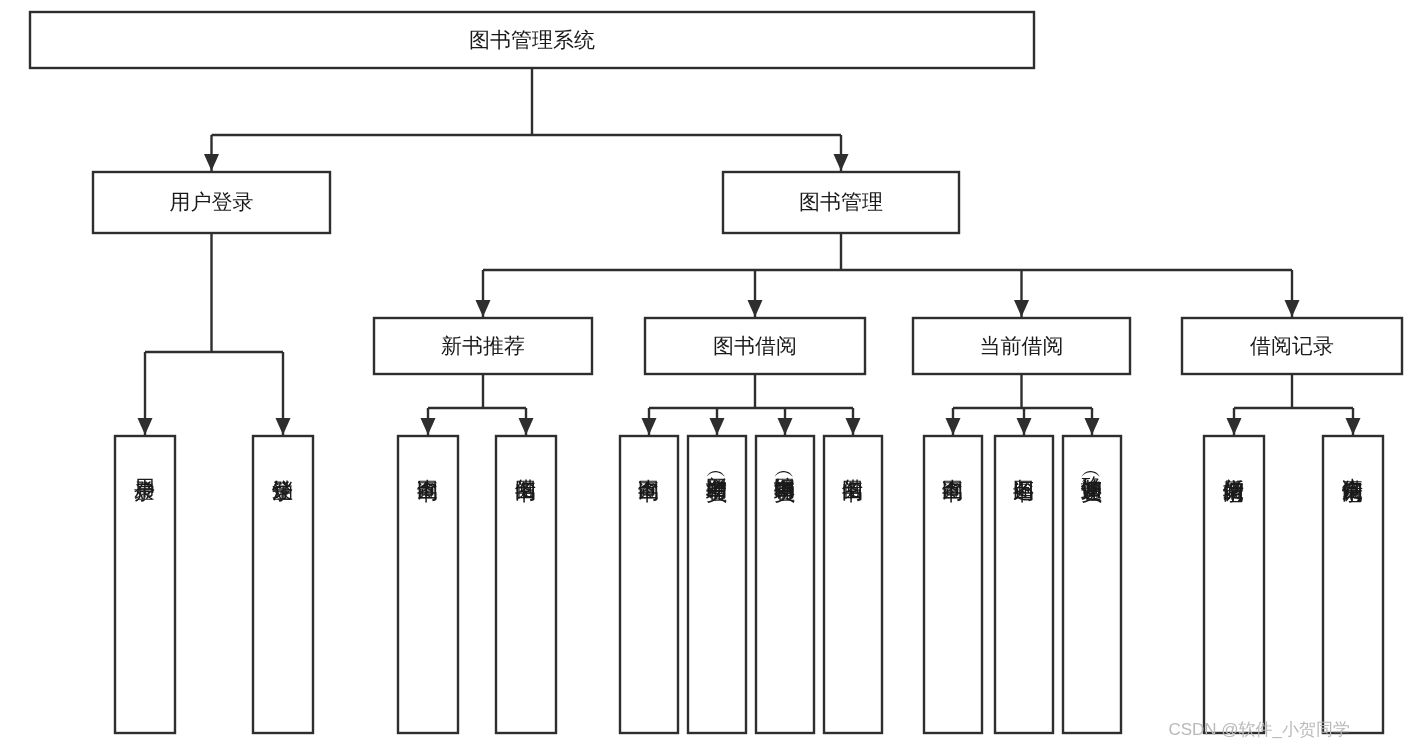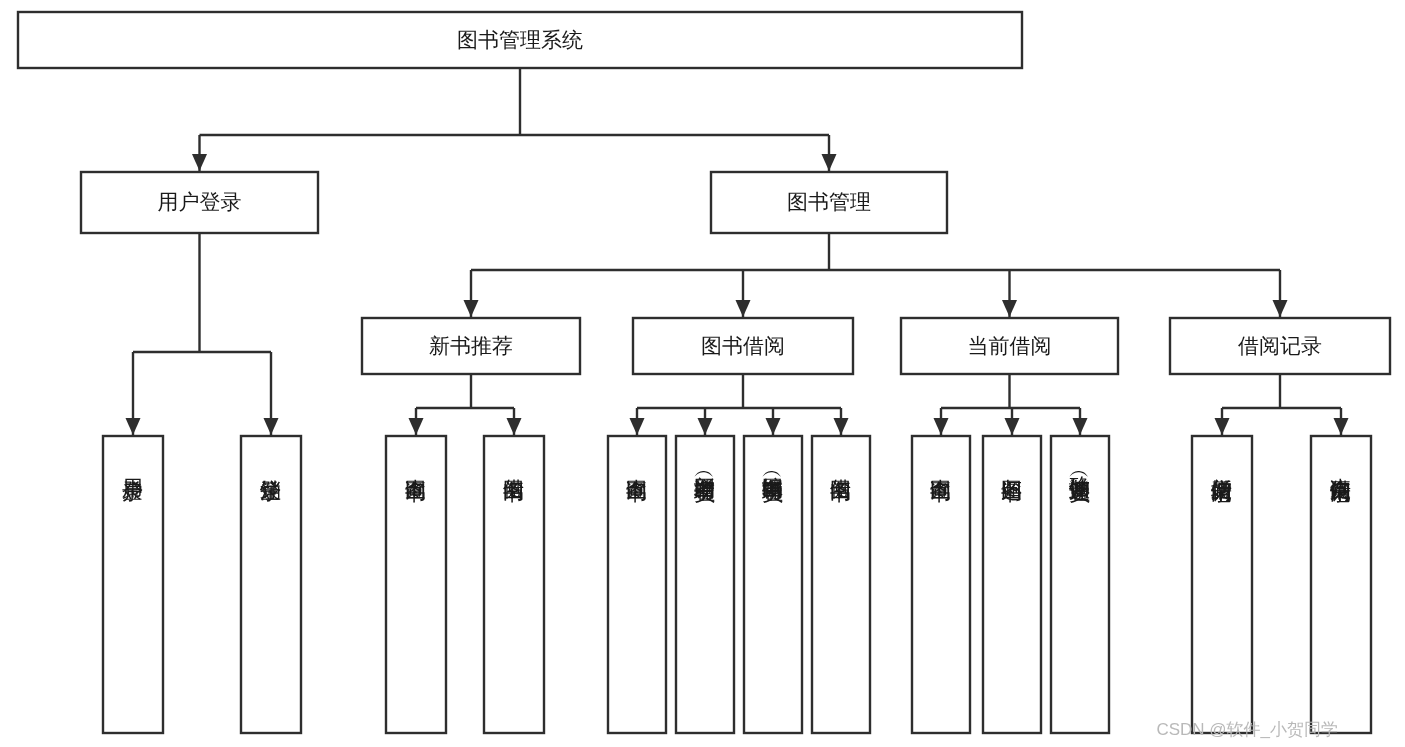--- a/index.html
+++ b/index.html
@@ -9,21 +9,21 @@
   }
   body {
     width: 1405px;
     height: 747px;
     overflow: hidden;
     font-family: "Liberation Sans", "DejaVu Sans", sans-serif;
     position: relative;
   }
   #diagram-root {
     position: absolute;
-    left: 0;
+    left: 12px;
     top: 0;
     width: 1346px;
     height: 747px;
   }
   svg.diagram-canvas {
     display: block;
     width: 1405px;
     height: 747px;
   }
   .node-box {

